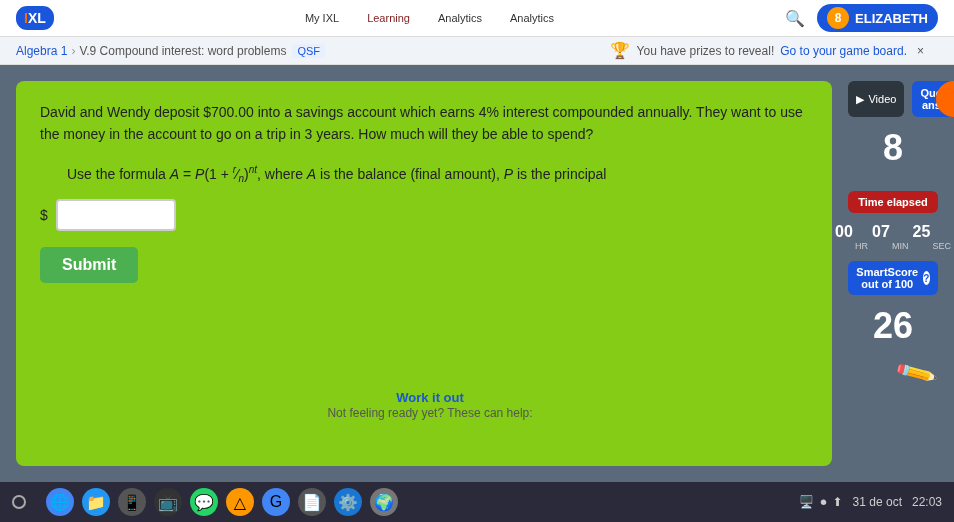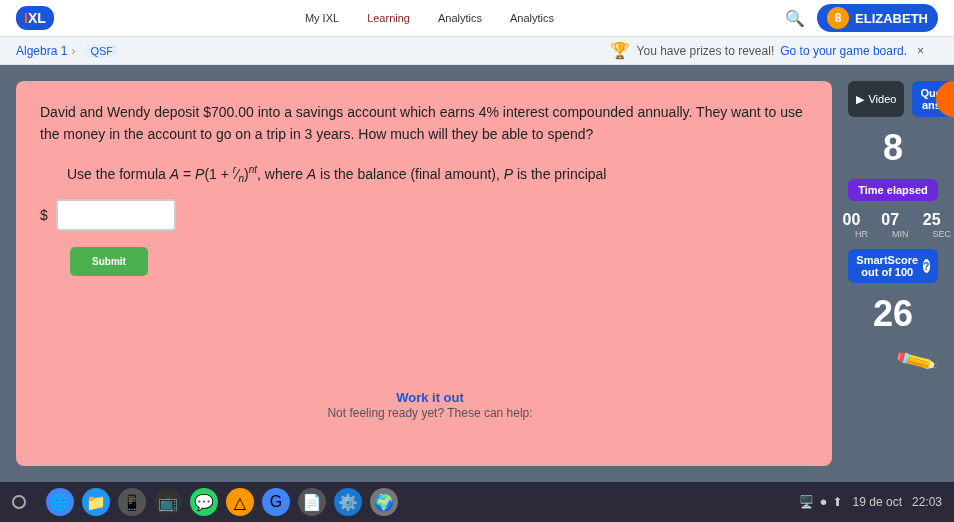--- a/index.html
+++ b/index.html
@@ -125,21 +125,21 @@
       background: #5a6a7a;
       display: flex;
       padding: 16px;
       gap: 0;
       height: calc(522px - 37px - 28px - 40px);
       position: relative;
     }
 
     
     .question-card {
-      background: #fca5a5;
+      background: #84cc16;
       border-radius: 8px;
       padding: 20px 24px;
       flex: 1;
       position: relative;
       margin-right: 16px;
     }
     .question-text {
       font-size: 14px;
       color: #222;
       line-height: 1.6;
@@ -175,24 +175,23 @@
       font-size: 14px;
       width: 120px;
       outline: none;
     }
     .submit-btn {
       background: #4caf50;
       color: white;
       border: none;
       border-radius: 5px;
       padding: 9px 22px;
-      font-size: 10px;
+      font-size: 16px;
       font-weight: bold;
       cursor: pointer;
-      margin-left: 30px;
     }
 
     
     .work-it-out-section {
       text-align: center;
       padding: 6px;
       font-size: 13px;
     }
     .work-it-out-link { color: #1a56db; cursor: pointer; text-decoration: none; font-weight: bold; }
     .not-ready-text { color: #555; font-size: 12px; text-align: center; }
@@ -231,38 +230,38 @@
       text-align: center;
       flex: 1;
     }
     .big-number {
       font-size: 36px;
       font-weight: bold;
       color: white;
       text-align: center;
     }
     .time-elapsed-box {
-      background: #6d28d9;
+      background: #b91c1c;
       color: white;
       border-radius: 6px;
       padding: 5px 8px;
       font-size: 11px;
       font-weight: bold;
       text-align: center;
       width: 100%;
+      margin-top: 12px;
     }
     .timer-display {
       display: flex;
       gap: 4px;
       justify-content: center;
       color: white;
       font-size: 13px;
     }
     .timer-cell {
-      text-align: center;
     }
     .timer-num {
       font-size: 16px;
       font-weight: bold;
     }
     .timer-label {
       font-size: 9px;
       color: #ccc;
       margin-left: 20px;
     }
@@ -384,20 +383,21 @@
     <div class="user-badge">
       <div class="user-avatar-circle">8</div>
       <span>ELIZABETH</span>
     </div>
   </div>
 </div>
 
 <div class="breadcrumb-bar">
   <a href="#">Algebra 1</a>
   <span class="sep">›</span>
+  <span>V.9 Compound interest: word problems</span>
   <span class="breadcrumb-tag">QSF</span>
   <div class="prize-banner">
     <span class="prize-icon">🏆</span>
     <span>You have prizes to reveal!</span>
     <a href="#" class="prize-link">Go to your game board.</a>
     <span style="cursor:pointer;margin-left:4px;">×</span>
   </div>
 </div>
 
 <div class="main-area">
@@ -487,16 +487,16 @@
     <div class="taskbar-icon" style="background:#555;">📄</div>
     <div class="taskbar-icon" style="background:#1976d2;">⚙️</div>
     <div class="taskbar-icon" style="background:#777;">🌍</div>
   </div>
   <div class="taskbar-right">
     <div class="taskbar-right-icons">
       <span style="cursor:pointer;">🖥️</span>
       <span style="cursor:pointer;">⏺</span>
       <span style="cursor:pointer;">⬆</span>
     </div>
-    <span>19 de oct</span>
+    <span>31 de oct</span>
     <span>22:03</span>
   </div>
 </div>
 
 </body></html>

